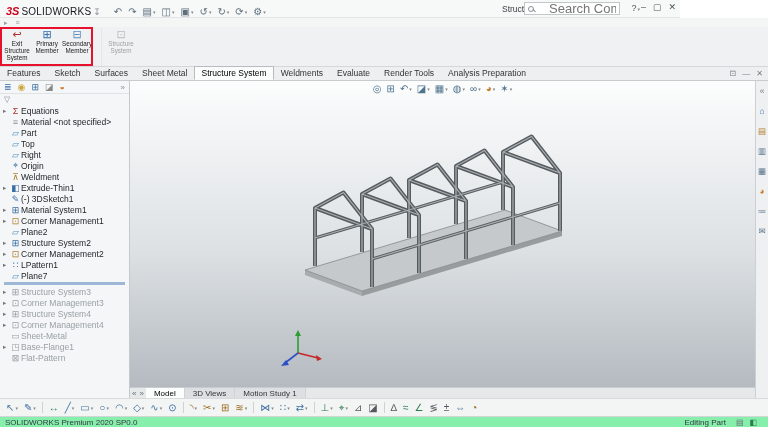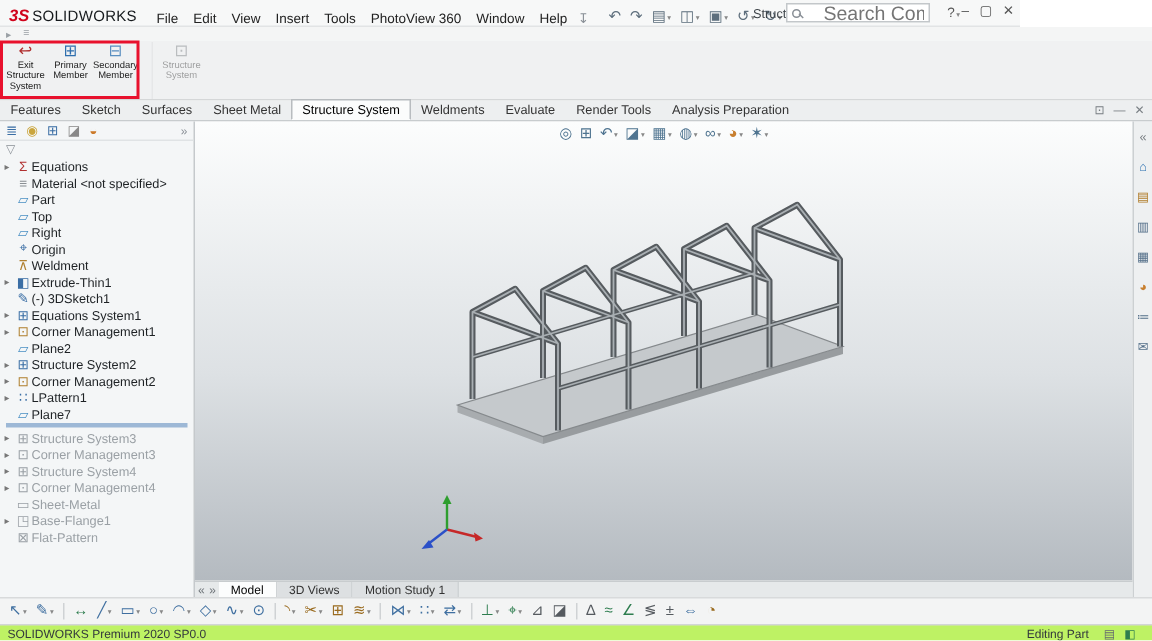--- a/index.html
+++ b/index.html
@@ -103,46 +103,35 @@
 
   
   #sketch-toolbar { position:absolute; left:0; top:398px; width:768px; height:18px; background:#f3f4f4;
                     border-top:1px solid #d8dadb; display:flex; align-items:center; padding:0 3px; }
   .tb-item { display:flex; align-items:center; padding:0 3px; }
   .tb-glyph { font-size:10px; line-height:10px; }
   .tb-item.tb-sep { width:1px; height:11px; background:#cfd2d4; padding:0; margin:0 3px; }
   .tb-item.tb-sep::after { content:none; }
 
   
-  #statusbar { position:absolute; left:0; top:416px; width:768px; height:11px; background:#bef264;
+  #statusbar { position:absolute; left:0; top:416px; width:768px; height:11px; background:#86efac;
                border-top:1px solid #d3d5d6; display:flex; align-items:center; font-size:8px;
                color:#33383c; padding:0 5px; }
   .sb-spacer { flex:1; }
   .sb-right { margin-right:10px; }
   .sb-icons { display:flex; gap:6px; margin-right:6px; }
 </style>
 </head>
 <body style="--annotation: #e8112d; --member: #565b5f; --member-hl: #a9afb3; --plate: #c5c9cc; --plate-edge: #989c9f; --bg-top: #fcfdfd; --bg-bottom: #b4bac0;">
 
 <div id="menubar">
   <div class="logo">
     <span class="logo-mark">3S</span>
     <span class="logo-text">SOLIDWORKS</span>
   </div>
-  <div class="menus">
-
-  <span class="menu-item">File</span>
-      <span class="menu-item">Edit</span>
-      <span class="menu-item">View</span>
-      <span class="menu-item">Insert</span>
-      <span class="menu-item">Tools</span>
-      <span class="menu-item">PhotoView 360</span>
-      <span class="menu-item">Window</span>
-      <span class="menu-item">Help</span>
-    </div>
   <span class="pin">↧</span>
   <div class="qa">
 
   <span class="qa-item">
         <span class="qa-glyph">↶</span>
       </span>
       <span class="qa-item">
         <span class="qa-glyph">↷</span>
       </span>
       <span class="qa-item has-dd">
@@ -289,21 +278,21 @@
         <span class="tl">Extrude-Thin1</span>
       </div>
       <div class="tree-row">
         <span class="tw"></span>
         <span class="ti" style="color: rgb(58, 110, 165);">✎</span>
         <span class="tl">(-) 3DSketch1</span>
       </div>
       <div class="tree-row">
         <span class="tw has-arrow"></span>
         <span class="ti" style="color: rgb(58, 110, 165);">⊞</span>
-        <span class="tl">Equations System1</span>
+        <span class="tl">Material System1</span>
       </div>
       <div class="tree-row">
         <span class="tw has-arrow"></span>
         <span class="ti" style="color: rgb(176, 128, 48);">⊡</span>
         <span class="tl">Corner Management1</span>
       </div>
       <div class="tree-row">
         <span class="tw"></span>
         <span class="ti" style="color: rgb(74, 144, 196);">▱</span>
         <span class="tl">Plane2</span>

